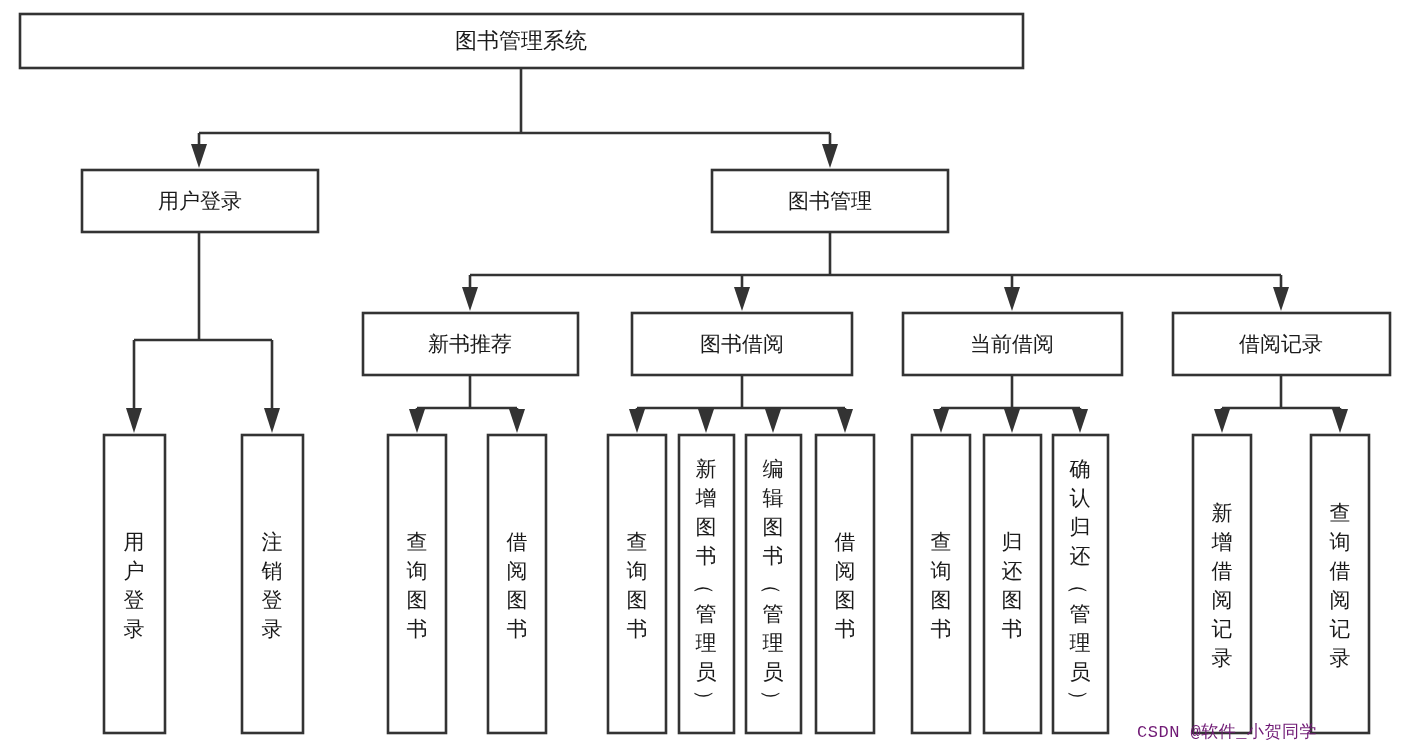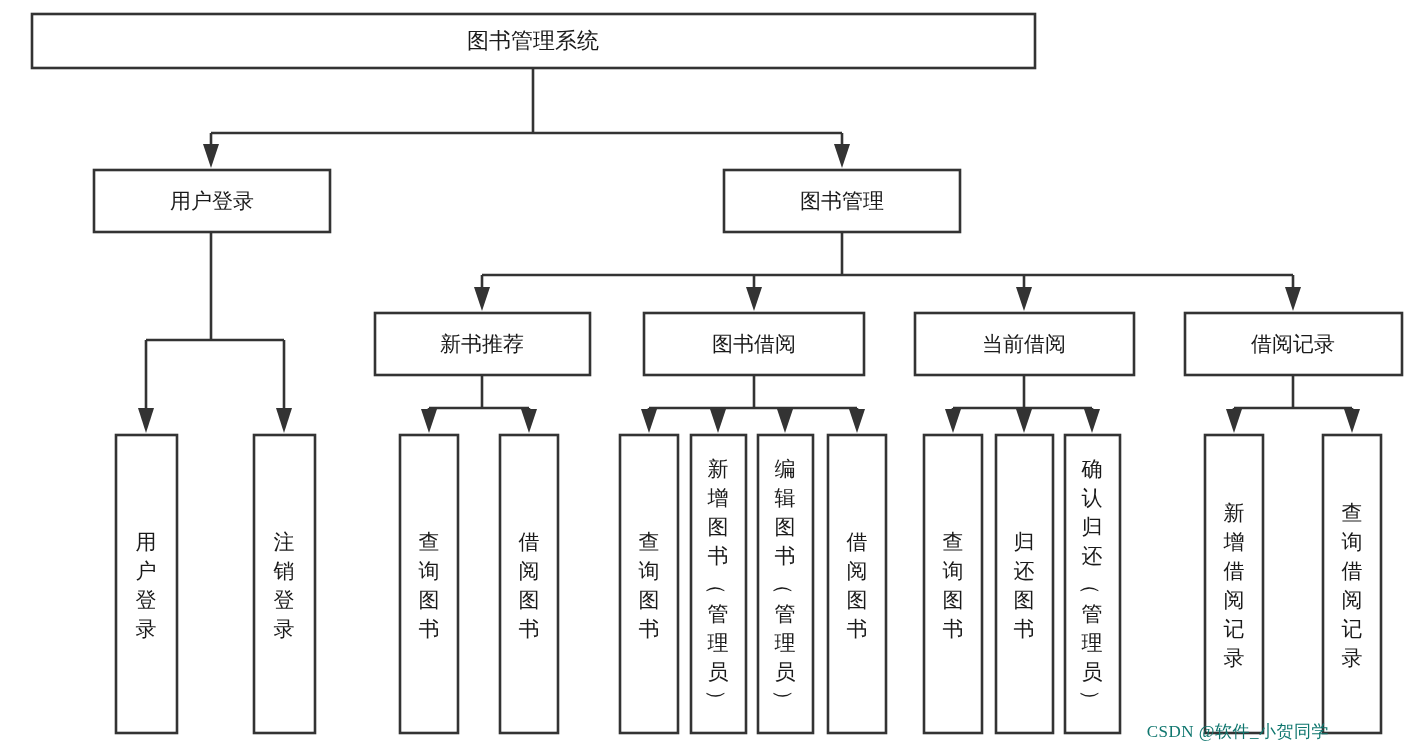--- a/index.html
+++ b/index.html
@@ -13,21 +13,20 @@
     font-family: "DejaVu Sans", "Liberation Sans", sans-serif;
     overflow: hidden;
     position: relative;
   }
   #diagram-root {
     position: absolute;
     left: 0;
     top: 0;
     width: 1325px;
     height: 747px;
-    padding-left: 12px;
   }
   svg.diagram {
     display: block;
     width: 1405px;
     height: 747px;
   }
   .node-box {
     fill: #ffffff;
     stroke: #333333;
     stroke-width: 2.6;
@@ -55,23 +54,23 @@
   .leaf-label {
     fill: #1a1a1a;
     font-family: "DejaVu Sans", "Liberation Sans", sans-serif;
     font-size: 21px;
     text-anchor: middle;
   }
   .watermark {
     position: absolute;
     right: 8px;
     bottom: 4px;
-    font-family: Liberation Serif, serif;
+    font-family: Liberation Mono, monospace;
     font-size: 17px;
-    color: #0f766e;
+    color: #701a75;
     letter-spacing: 0.5px;
     white-space: nowrap;
     user-select: none;
   }
 </style>
 </head>
 <body>
 
 <div id="diagram-root">
   <svg class="diagram" viewBox="0 0 1405 747" xmlns="http://www.w3.org/2000/svg">

